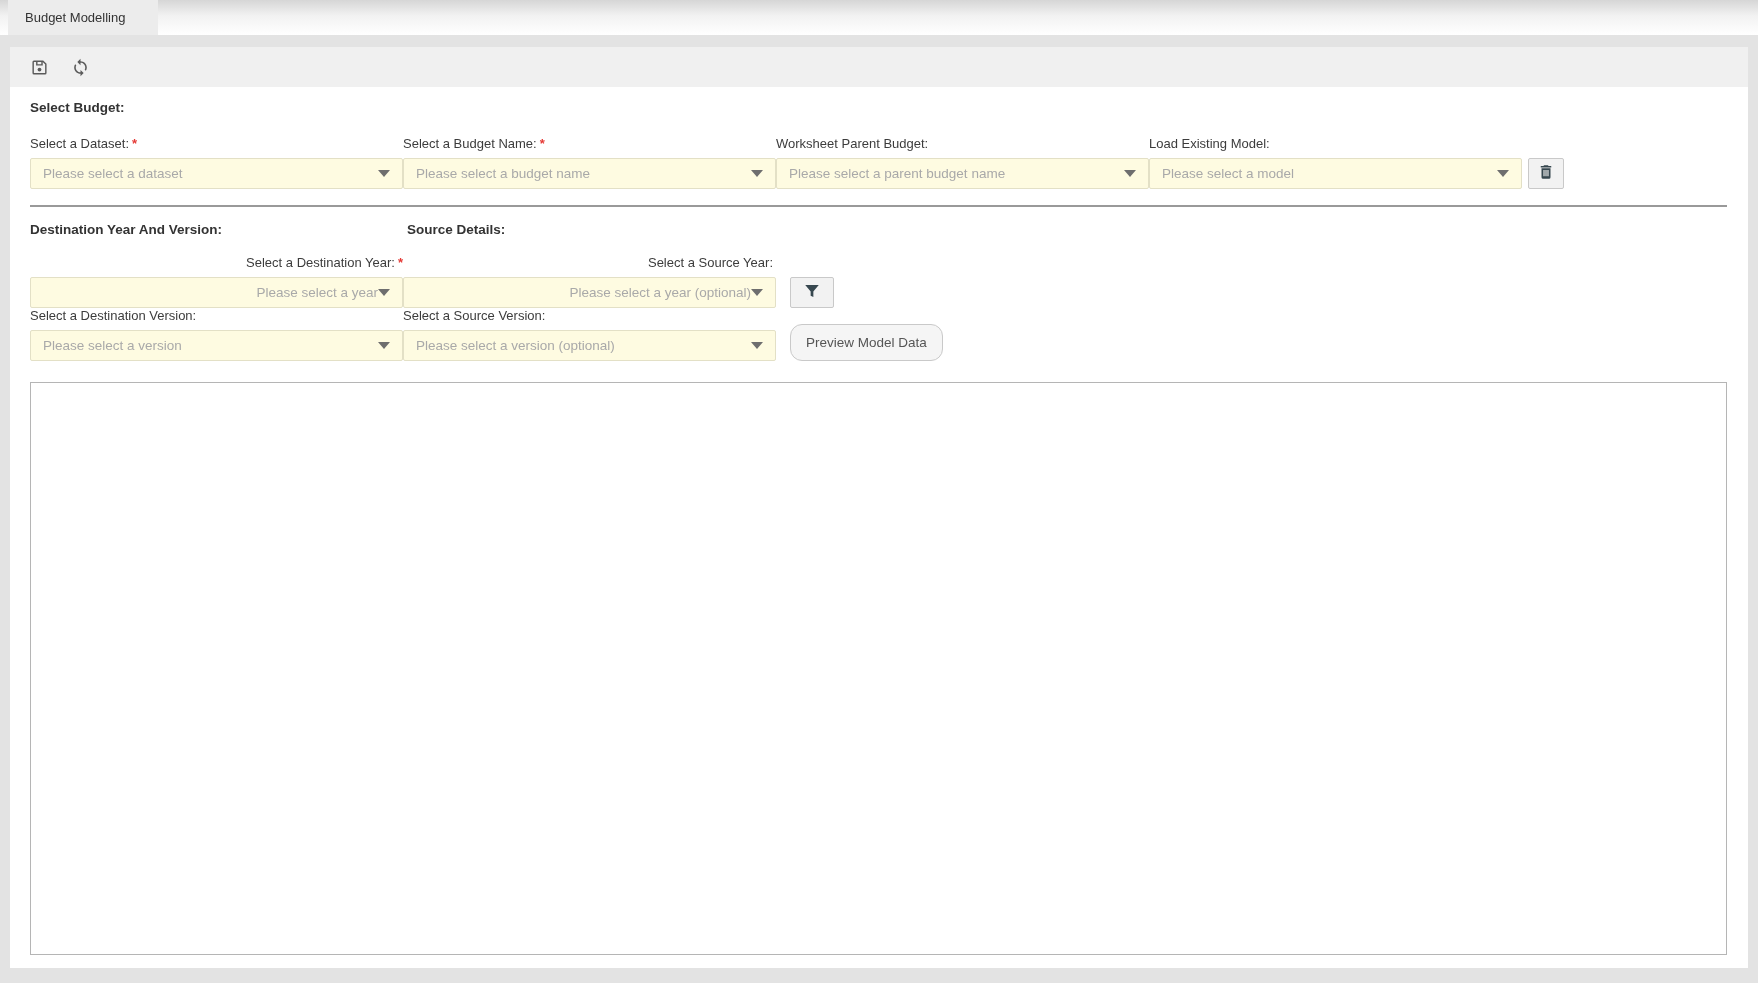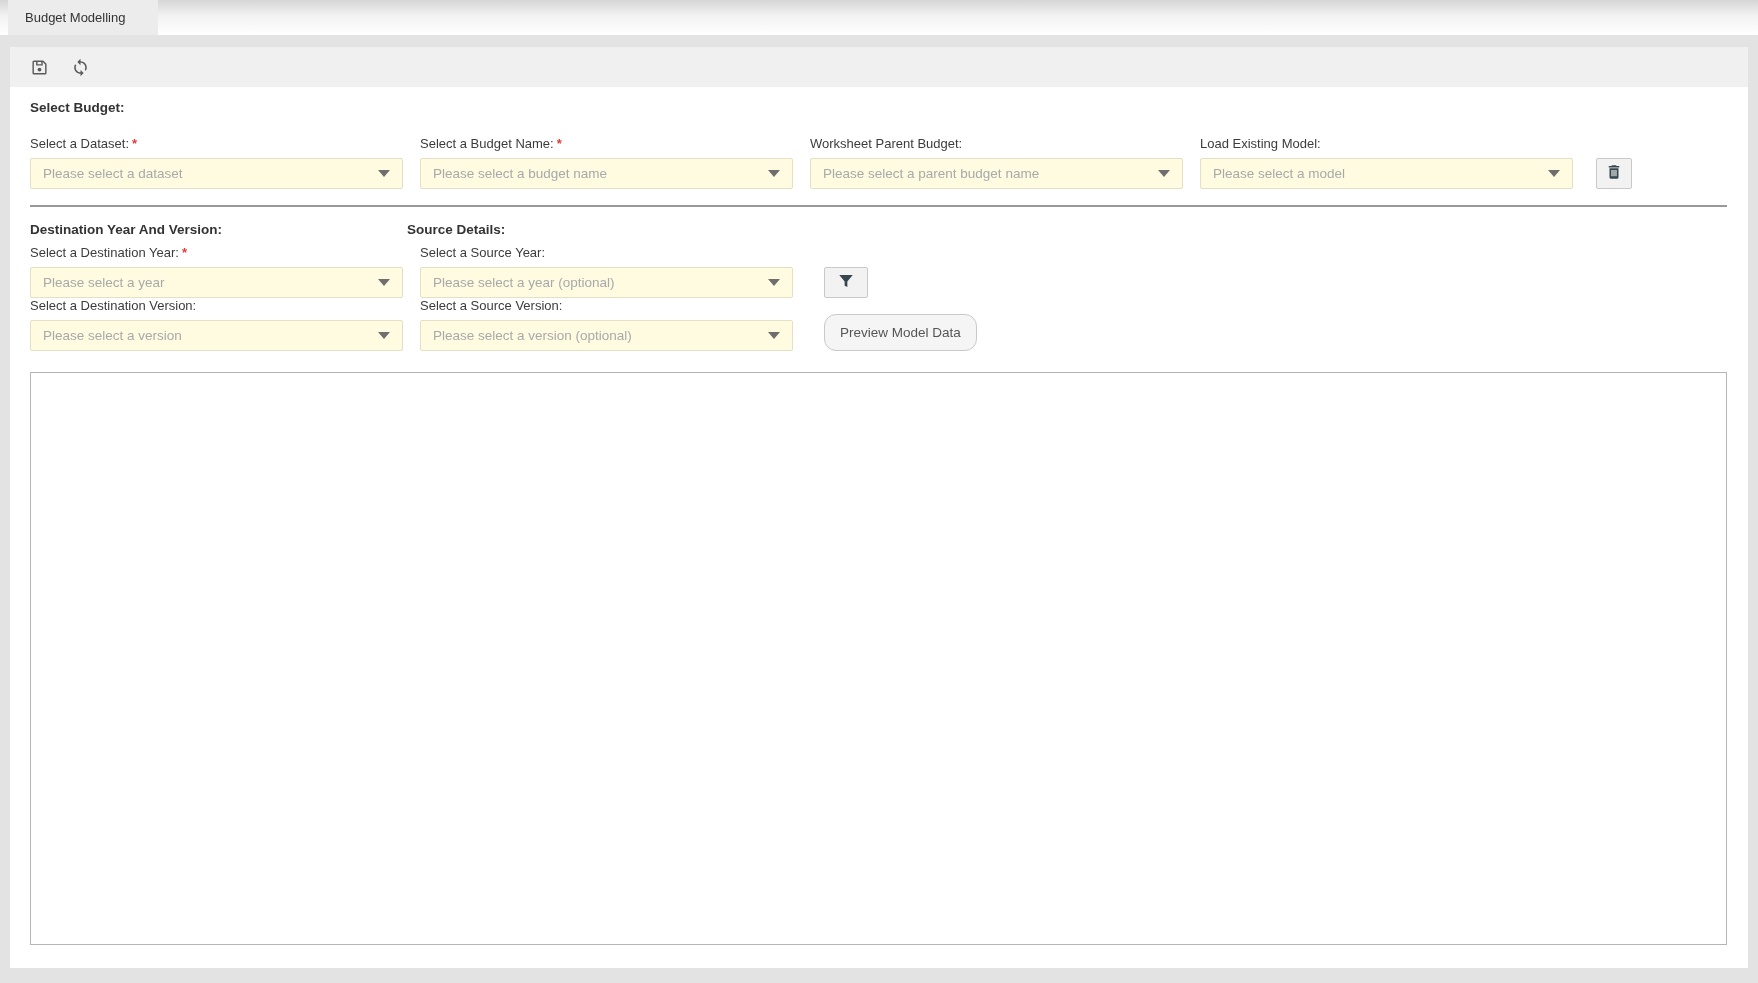--- a/index.html
+++ b/index.html
@@ -57,21 +57,21 @@
 
   .content { padding: 13px 21px 0 20px; flex: 1 1 auto; }
 
   .section-heading {
     font-size: 13.5px;
     font-weight: bold;
     color: var(--text-dark);
   }
   #select-budget-heading { margin-bottom: 21px; }
 
-  .form-row { display: flex; gap: 17px; align-items: flex-end; }
+  .form-row { display: flex; align-items: flex-end; }
 
   .field-group { width: 373px; flex: 0 0 auto; }
   .field-label {
     font-size: 13px;
     color: var(--text-label);
     margin-bottom: 7px;
     display: block;
   }
   .req { color: var(--required-red); margin-left: 3px; font-weight: bold; }
 
@@ -116,21 +116,21 @@
 
   .divider {
     border: none;
     border-top: 2px solid var(--divider-gray);
     margin: 16px 0 0 0;
   }
 
   .headers-row { display: flex; gap: 4px; margin-top: 15px; }
   .headers-row .hcol { width: 373px; flex: 0 0 auto; }
 
-  .row-mt { margin-top: 8px; }
+  .row-mt { margin-top: 18px; text-align: right; }
   .row-mt2 { margin-top: 0; }
 
   .text-btn {
     height: 37px;
     padding: 0 15px;
     margin-left: 14px;
     background: #f5f5f5;
     border: 1px solid var(--btn-border);
     border-radius: 12px;
     font-family: "Liberation Sans", sans-serif;

